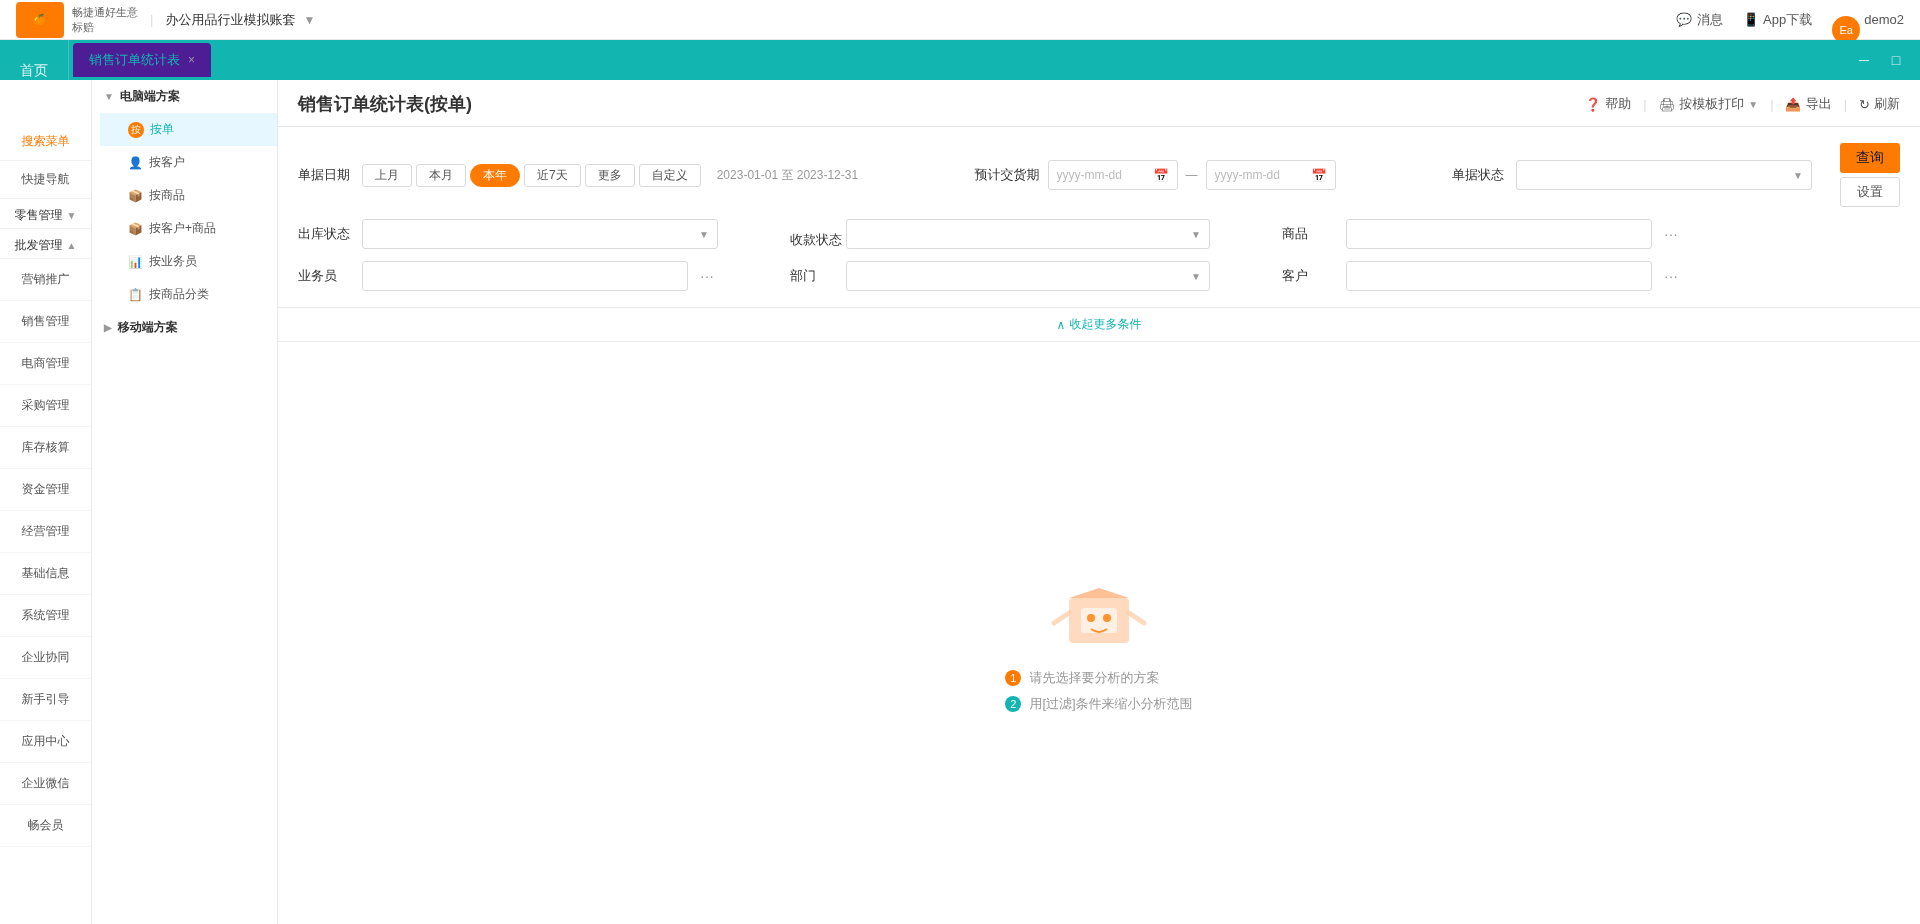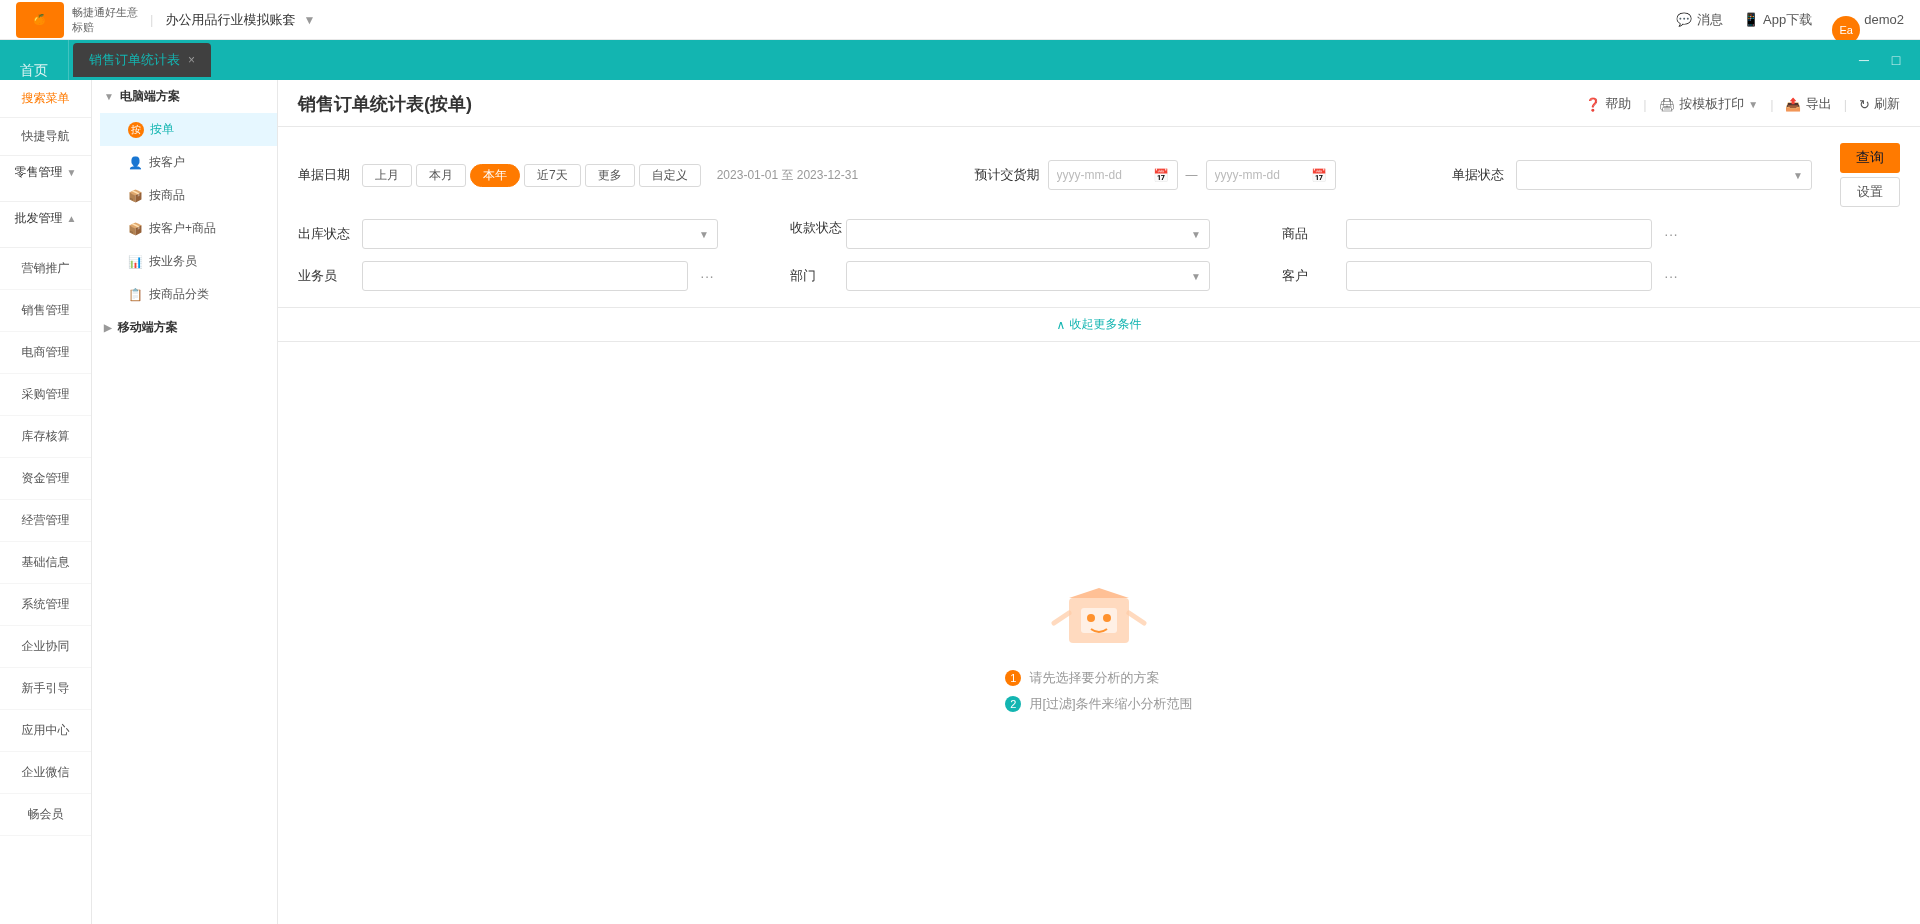--- a/index.html
+++ b/index.html
@@ -13,34 +13,34 @@
     .brand-name { font-size: 11px; color: #666; }
     .app-title { font-size: 13px; color: #333; }
     .topbar-dropdown { font-size: 12px; color: #999; cursor: pointer; }
     .topbar-right { display: flex; align-items: center; gap: 20px; }
     .topbar-right-item { display: flex; align-items: center; gap: 4px; font-size: 13px; color: #555; cursor: pointer; }
     .user-avatar { width: 28px; height: 28px; border-radius: 50%; background: #ff7a00; display: flex; align-items: center; justify-content: center; color: #fff; font-size: 11px; margin-top: 21px; }
 
     
     .tabbar { height: 40px; background: #13b5b1; display: flex; align-items: center; padding: 0 0 0 0; position: relative; }
     .tab-home { height: 40px; padding: 0 20px; display: flex; align-items: flex-end; color: rgba(255,255,255,0.85); font-size: 14px; cursor: pointer; border-right: 1px solid rgba(255,255,255,0.2); }
-    .tab-active { height: 34px; background: #404040; border-radius: 4px 4px 0 0; padding: 0 16px; display: flex; align-items: center; gap: 8px; color: #13b5b1; font-size: 13px; cursor: pointer; margin-left: 4px; }
+    .tab-active { height: 34px; background: #4c1d95; border-radius: 4px 4px 0 0; padding: 0 16px; display: flex; align-items: center; gap: 8px; color: #13b5b1; font-size: 13px; cursor: pointer; margin-left: 4px; }
     .tab-close { color: #999; font-size: 12px; cursor: pointer; }
     .tabbar-right { margin-left: auto; display: flex; align-items: center; gap: 8px; padding-right: 12px; }
     .tabbar-btn { width: 24px; height: 24px; display: flex; align-items: center; justify-content: center; color: rgba(255,255,255,0.8); cursor: pointer; font-size: 14px; }
 
     
     .main-layout { display: flex; height: calc(924px - 80px); }
 
     
     .sidebar { width: 92px; background: #fff; border-right: 1px solid #e8e8e8; display: flex; flex-direction: column; overflow-y: auto; }
     .sidebar-item { padding: 12px 8px; text-align: center; cursor: pointer; font-size: 12px; color: #555; border-bottom: 1px solid #f5f5f5; display: flex; flex-direction: column; align-items: center; gap: 4px; }
-    .sidebar-search { padding: 10px 8px; font-size: 12px; color: #ff7a00; text-align: center; cursor: pointer; border-bottom: 1px solid #f0f0f0; }
+    .sidebar-search { padding: 10px 8px; font-size: 12px; color: #ff7a00; text-align: center; cursor: pointer; border-bottom: 1px solid #f0f0f0; margin-top: 43px; }
     .sidebar-nav { padding: 10px 8px; font-size: 12px; color: #555; text-align: center; cursor: pointer; border-bottom: 1px solid #f0f0f0; }
-    .sidebar-group { font-size: 12px; color: #333; padding: 8px 8px 20px; border-bottom: 1px solid #f0f0f0; display: flex; align-items: center; justify-content: center; gap: 4px; cursor: pointer; }
+    .sidebar-group { font-size: 12px; color: #333; padding: 8px 8px 4px; border-bottom: 1px solid #f0f0f0; display: flex; align-items: center; justify-content: center; gap: 4px; cursor: pointer; }
 
     
     .content-area { flex: 1; display: flex; overflow: hidden; }
 
     
     .left-panel { width: 186px; background: #fff; border-right: 1px solid #e8e8e8; padding: 0; display: flex; flex-direction: column; }
     .left-panel-header { padding: 10px 12px; display: flex; align-items: center; justify-content: space-between; border-bottom: 1px solid #f0f0f0; }
     .left-panel-title { font-size: 12px; color: #333; font-weight: bold; }
     .left-panel-icons { display: flex; gap: 6px; }
     .panel-icon-btn { width: 20px; height: 20px; display: flex; align-items: center; justify-content: center; cursor: pointer; color: #999; font-size: 14px; border-radius: 3px; }
@@ -322,21 +322,21 @@
           <div style="display:flex;align-items:center;gap:8px;flex:1;max-width:420px">
             <span class="filter-label">出库状态</span>
             <div class="filter-select" style="flex:1;border:1px solid #d9d9d9;border-radius:3px;height:30px;padding:0 8px;background:#fff;cursor:pointer;display:flex;align-items:center;justify-content:space-between">
               <span></span>
               <span class="filter-select-arrow">▼</span>
             </div>
           </div>
 
           <div style="width:40px"></div>
 
-          <div style="display:flex;align-items:flex-start;flex:1;max-width:420px">
+          <div style="display:flex;align-items:flex-end;flex:1;max-width:420px">
             <span class="filter-label">收款状态</span>
             <div class="filter-select" style="flex:1;border:1px solid #d9d9d9;border-radius:3px;height:30px;padding:0 8px;background:#fff;cursor:pointer;display:flex;align-items:center;justify-content:space-between">
               <span></span>
               <span class="filter-select-arrow">▼</span>
             </div>
           </div>
 
           <div style="width:40px"></div>
 
           <div style="display:flex;align-items:center;gap:8px;flex:1;max-width:400px">

